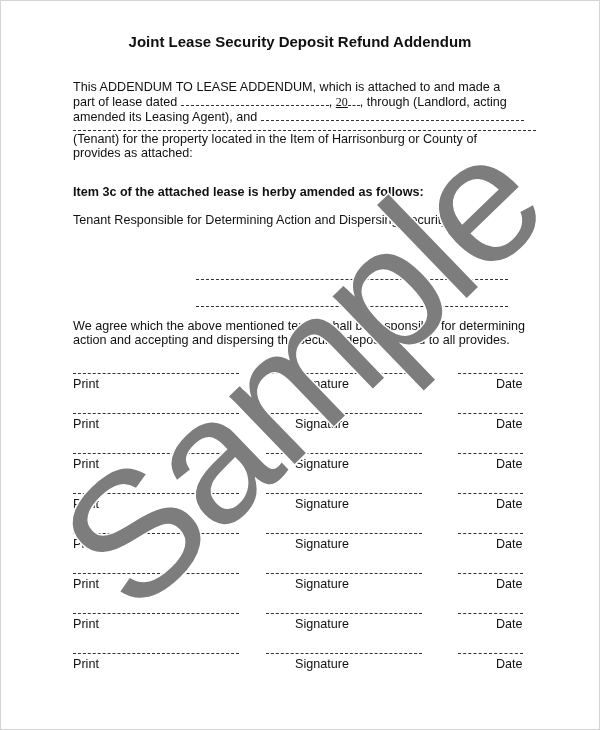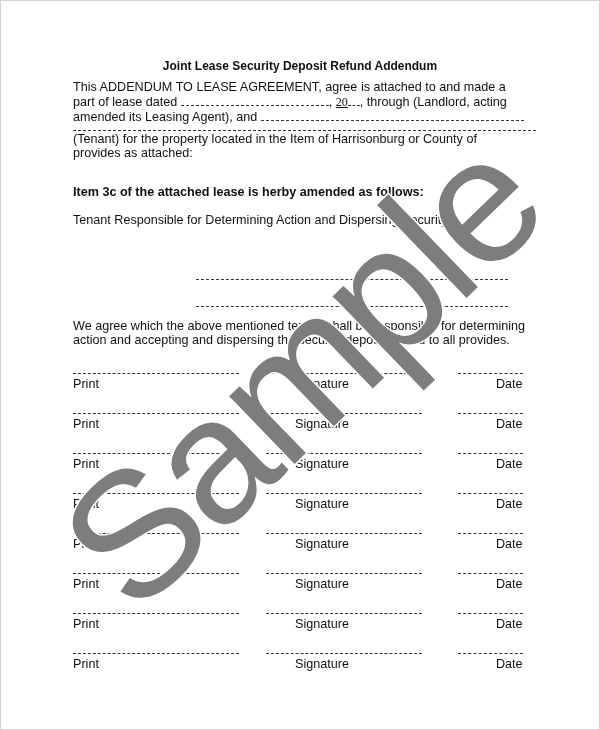--- a/index.html
+++ b/index.html
@@ -4,22 +4,22 @@
 <style>
   html, body { margin: 0; padding: 0; background: #ffffff; }
   body { width: 600px; height: 730px; position: relative; overflow: hidden; }
   .page {
     position: absolute; left: 0; top: 0; width: 598px; height: 728px;
     border: 1px solid #d4d4d4; background: #fff;
     font-family: "Liberation Sans", "DejaVu Sans", sans-serif;
     color: #111; font-size: 12.6px; line-height: 14px;
   }
   .title {
-    position: absolute; left: 0; right: 0; top: 58px; text-align: center;
-    font-weight: bold; font-size: 12px;
+    position: absolute; left: 0; right: 0; top: 34px; text-align: center;
+    font-weight: bold; font-size: 15px;
   }
   .para { position: absolute; left: 72px; width: 460px; }
   .blank { display: inline-block; border-bottom: 1px dashed #333; height: 11px; vertical-align: baseline; }
   .small-u { text-decoration: underline; font-family: "Liberation Serif", serif; font-size: 12px; }
   .bold { font-weight: bold; }
   .line { position: absolute; border-top: 1px dashed #333; height: 0; }
   .sigrow { position: absolute; left: 0; width: 600px; height: 30px; }
   .sigrow .lbl { position: absolute; top: 4px; }
   .watermark {
     position: absolute; left: 300px; top: 372px;
@@ -31,21 +31,21 @@
   }
 </style>
 </head>
 <body>
 
 <div class="page">
 
   <div class="title">Joint Lease Security Deposit Refund Addendum</div>
 
   <div class="para" style="top:79px;">
-    <div>This ADDENDUM TO LEASE AGREEMENT, agree is attached to and made a</div>
+    <div>This ADDENDUM TO LEASE ADDENDUM, which is attached to and made a</div>
     <div>
       <span>part of lease dated</span>
       <span class="blank" style="width:148px;"></span><span>, </span><span class="small-u">20</span><span class="blank" style="width:12px;"></span><span>, through (Landlord, acting</span>
     </div>
     <div>
       <span>amended its Leasing Agent), and</span>
       <span class="blank" style="width:263px;"></span>
     </div>
   </div>
   <div class="line" style="left:72px; top:129px; width:463px;"></div>

